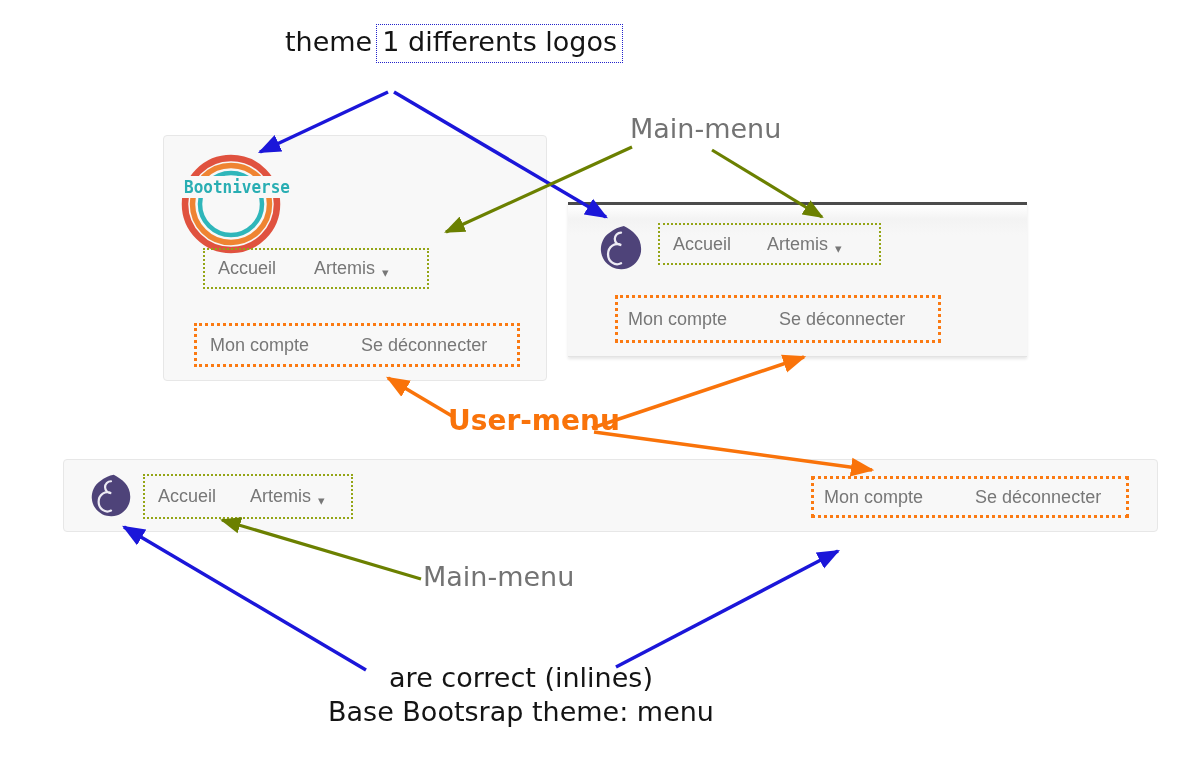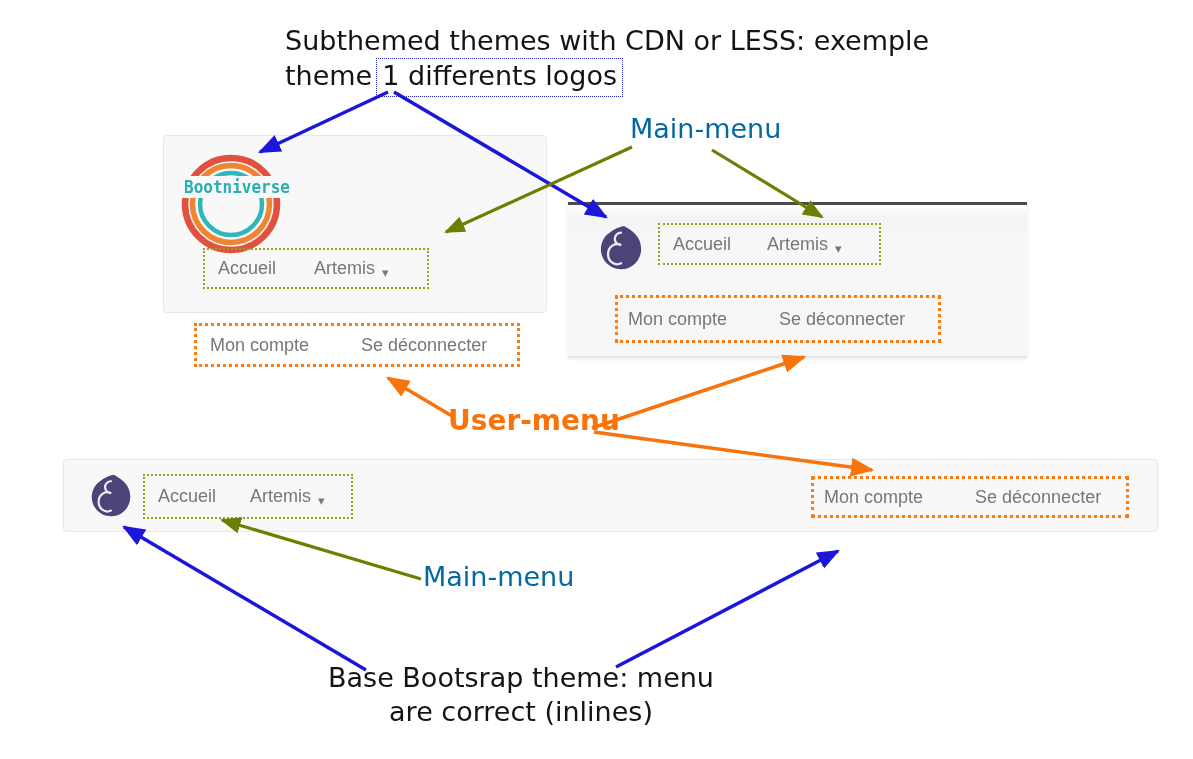--- a/index.html
+++ b/index.html
@@ -5,21 +5,21 @@
   * { margin:0; padding:0; box-sizing:border-box; }
   html,body { background:#ffffff; }
   .stage {
     position:relative; width:1193px; height:759px; background:#ffffff;
     overflow:hidden; font-family:"DejaVu Sans", sans-serif;
   }
   
   .caption { position:absolute; font-size:27px; line-height:34px; color:#141414; white-space:nowrap; }
   .boxed-blue { display:inline-block; border:1px dotted #2323cc; padding:0 5px 3px 5px; margin-left:4px; }
   .lbl { position:absolute; font-size:27px; white-space:nowrap; }
-  .lbl-olive { color:#0369a1; }
+  .lbl-olive { color:#737373; }
   .lbl-orange { color:#f9730a; font-weight:bold; font-size:28px; }
   .caption-center { text-align:center; }
   
   .panel { position:absolute; background:#f8f8f8; border:1px solid #e7e7e7; border-radius:4px; }
   .rpanel {
     position:absolute; background:linear-gradient(#ffffff, #f3f3f3 14px, #f7f7f7 30px);
     border-top:3px solid #4b4b4b; border-bottom:1px solid #e3e3e3;
     box-shadow:0 2px 3px rgba(0,0,0,0.10);
   }
   .menu-box { position:absolute; display:flex; align-items:center; }
@@ -33,25 +33,24 @@
   .logo-slot { position:absolute; }
   
   .overlay { position:absolute; left:0; top:0; pointer-events:none; }
 </style>
 </head>
 <body>
 
 <div class="stage">
 
   <div class="caption" style="left:285px; top:24px;">
-    <div>Subthemed themes with CDN or LESS: exemple</div>
     <div><span>theme</span><span class="boxed-blue">1 differents logos</span></div>
   </div>
 
-  <div class="panel" style="left:163px; top:135px; width:384px; height:178px;">
+  <div class="panel" style="left:163px; top:135px; width:384px; height:246px;">
     <div class="logo-slot" style="left:16px; top:16px; width:114px; height:104px;">
       <svg width="114" height="104" viewBox="0 0 114 104">
         <g fill="none">
           <circle cx="51" cy="52" r="46" stroke="#e0523f" stroke-width="6.5"></circle>
           <circle cx="51" cy="52" r="38.5" stroke="#ef8432" stroke-width="5.5"></circle>
           <circle cx="51" cy="52" r="31" stroke="#2fb6ba" stroke-width="4.5"></circle>
         </g>
         <rect x="0" y="24" width="114" height="22" fill="#f8f8f8"></rect>
         <text x="4" y="41" font-size="17" font-weight="bold" fill="#29aeb3" stroke="#f8f8f8" stroke-width="3" paint-order="stroke" textLength="106" lengthAdjust="spacingAndGlyphs" font-family="'DejaVu Sans Mono', monospace">Bootniverse</text>
       </svg>
@@ -125,22 +124,22 @@
       <span class="nav-link">
           <span>Mon compte</span>
         </span>
       <span class="nav-link">
           <span>Se déconnecter</span>
         </span>
     </div>
   </div>
 
   <div class="caption caption-center" style="left:291px; top:661px; width:460px;">
+    <div>are correct (inlines)</div>
     <div>Base Bootsrap theme: menu</div>
-    <div>are correct (inlines)</div>
   </div>
 
   <svg class="overlay" width="1193" height="759" viewBox="0 0 1193 759">
     <defs>
       <marker id="mBlue" viewBox="0 0 10 8" refX="9" refY="4" markerWidth="6.5" markerHeight="5.5" orient="auto">
         <path d="M0,0 L10,4 L0,8 Z" fill="#1b16d9"></path>
       </marker>
       <marker id="mOlive" viewBox="0 0 10 8" refX="9" refY="4" markerWidth="6.5" markerHeight="5.5" orient="auto">
         <path d="M0,0 L10,4 L0,8 Z" fill="#6b8000"></path>
       </marker>

